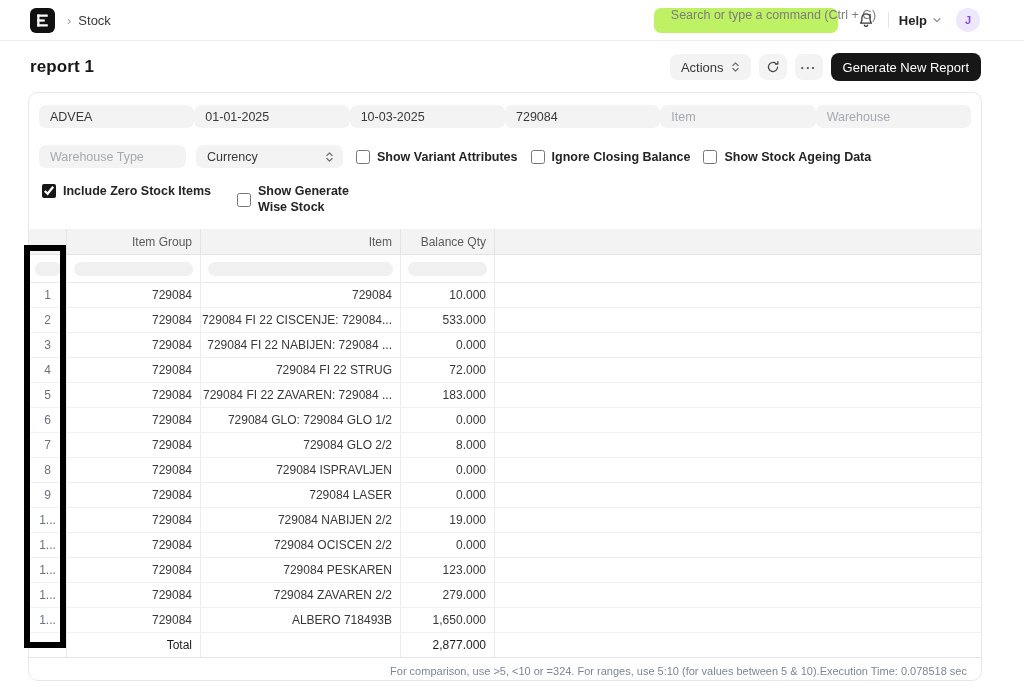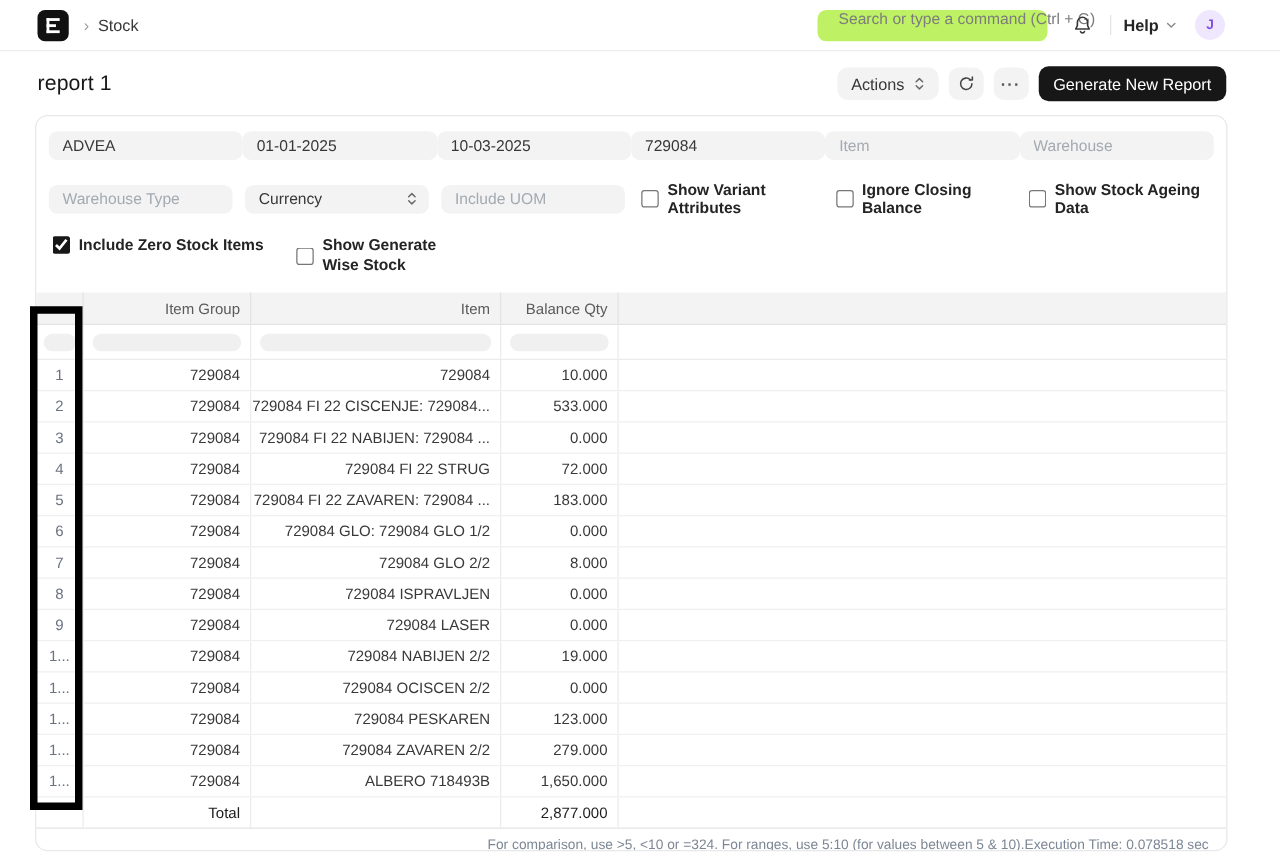--- a/index.html
+++ b/index.html
@@ -14,21 +14,21 @@
   .search { margin-left:auto; width:184px; height:25px; background:#bef264; border-radius:7px; display:flex; align-items:flex-start; gap:7px; padding:0 10px; cursor:text; }
   .search span { color:#7c7c7c; font-size:12.5px; white-space:nowrap; }
   .icon-btn { background:none; border:none; cursor:pointer; display:flex; align-items:center; padding:4px; }
   .bell-wrap { margin-left:16px; }
   .tb-divider { width:1px; height:16px; background:#e3e3e3; margin:0 10px; }
   .help-btn { background:none; border:none; display:flex; align-items:center; gap:5px; font-size:13px; font-weight:600; color:#242424; cursor:pointer; font-family:inherit; }
   .avatar { width:24px; height:24px; border-radius:50%; background:#efe7fd; color:#8250df; font-size:11px; font-weight:700; display:flex; align-items:center; justify-content:center; margin-left:14px; cursor:pointer; }
 
   
   .page-head { display:flex; align-items:center; padding:13px 43px 12px 30px; height:51px; }
-  .page-title { font-size:17px; font-weight:400; color:#171717; letter-spacing:.1px; }
+  .page-title { font-size:17px; font-weight:700; color:#171717; letter-spacing:.1px; }
   .head-actions { margin-left:auto; display:flex; align-items:center; gap:8px; }
   .btn { height:26px; background:#f3f3f3; border:none; border-radius:8px; font-size:13px; color:#383838; padding:0 11px; display:flex; align-items:center; gap:7px; cursor:pointer; font-family:inherit; }
   .btn-square { width:28px; padding:0; justify-content:center; }
   .dots { font-size:13px; letter-spacing:1px; color:#555; font-weight:700; }
   .btn-primary { background:#171717; color:#fff; height:28px; border-radius:8px; font-weight:500; padding:0 12px; }
 
   
   .card { margin:0 42px 0 28px; width:954px; height:589px; border:1px solid #e8e8e8; border-radius:10px; background:#fff; overflow:hidden; }
 
   .f-row1 { display:flex; padding:12px 10px 0; }
@@ -149,21 +149,20 @@
 
     <div class="f-row2">
       <input class="finput" style="margin-left: 0px;" placeholder="Warehouse Type">
       <div class="fselect">
         <span>Currency</span>
         <svg width="9" height="12" viewBox="0 0 10 14">
           <path d="M2 5.2 5 2.2l3 3" fill="none" stroke="#6b6b6b" stroke-width="1.4" stroke-linecap="round" stroke-linejoin="round"></path>
           <path d="M2 8.8 5 11.8l3-3" fill="none" stroke="#6b6b6b" stroke-width="1.4" stroke-linecap="round" stroke-linejoin="round"></path>
         </svg>
       </div>
-      <input class="finput" placeholder="Include UOM" style="">
       <label class="cb">
         <input type="checkbox" style="">
         <span class="cb-label">Show Variant Attributes</span>
       </label>
       <label class="cb">
         <input type="checkbox" style="">
         <span class="cb-label">Ignore Closing Balance</span>
       </label>
       <label class="cb">
         <input type="checkbox" style="">

